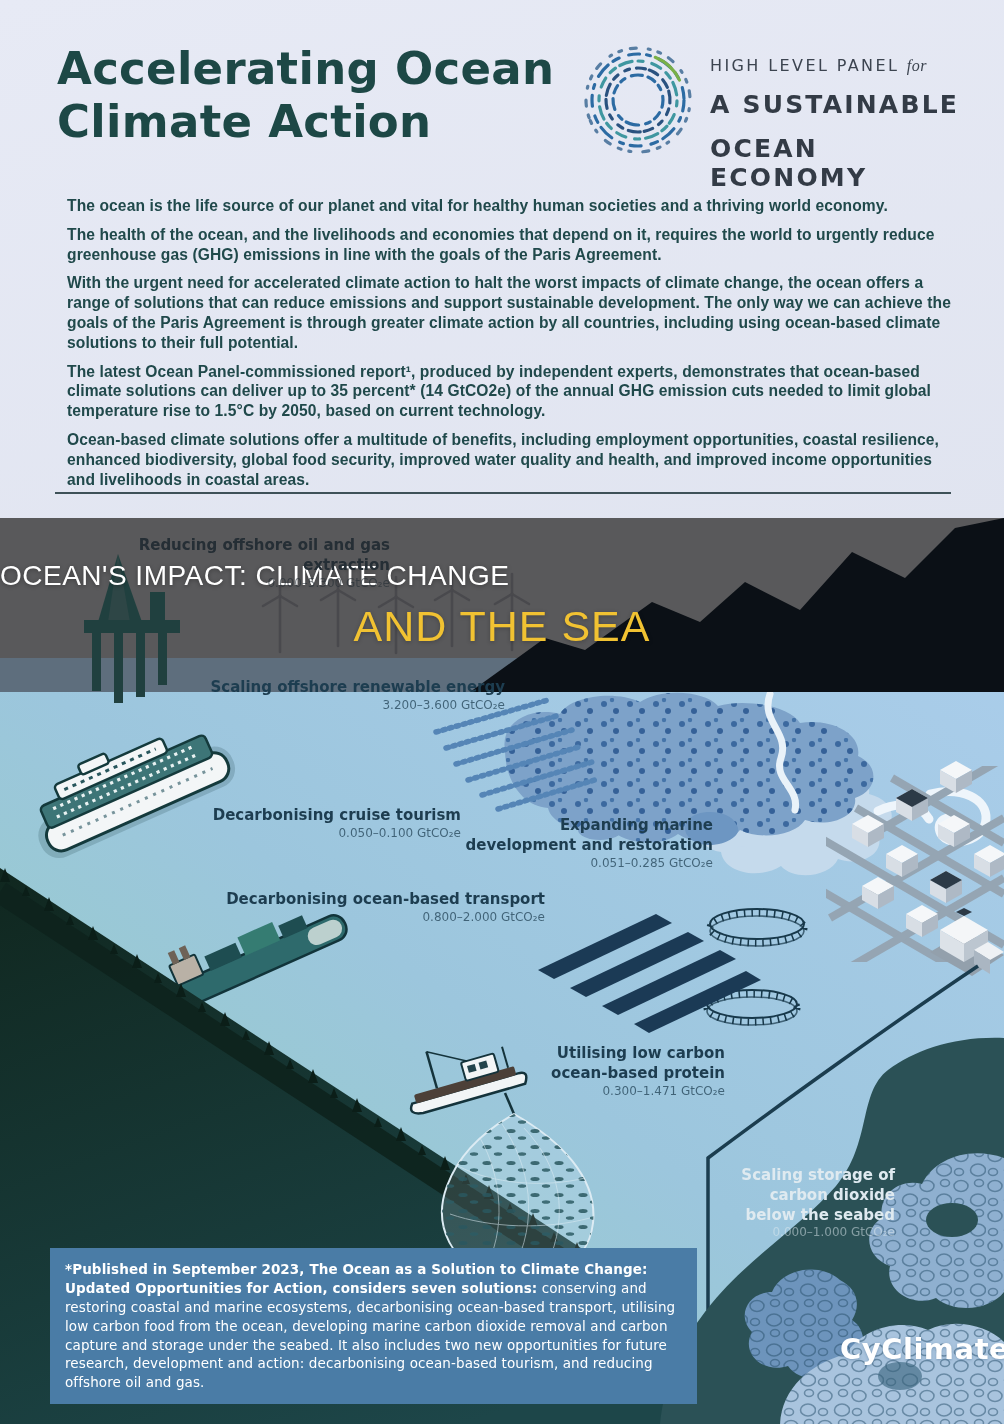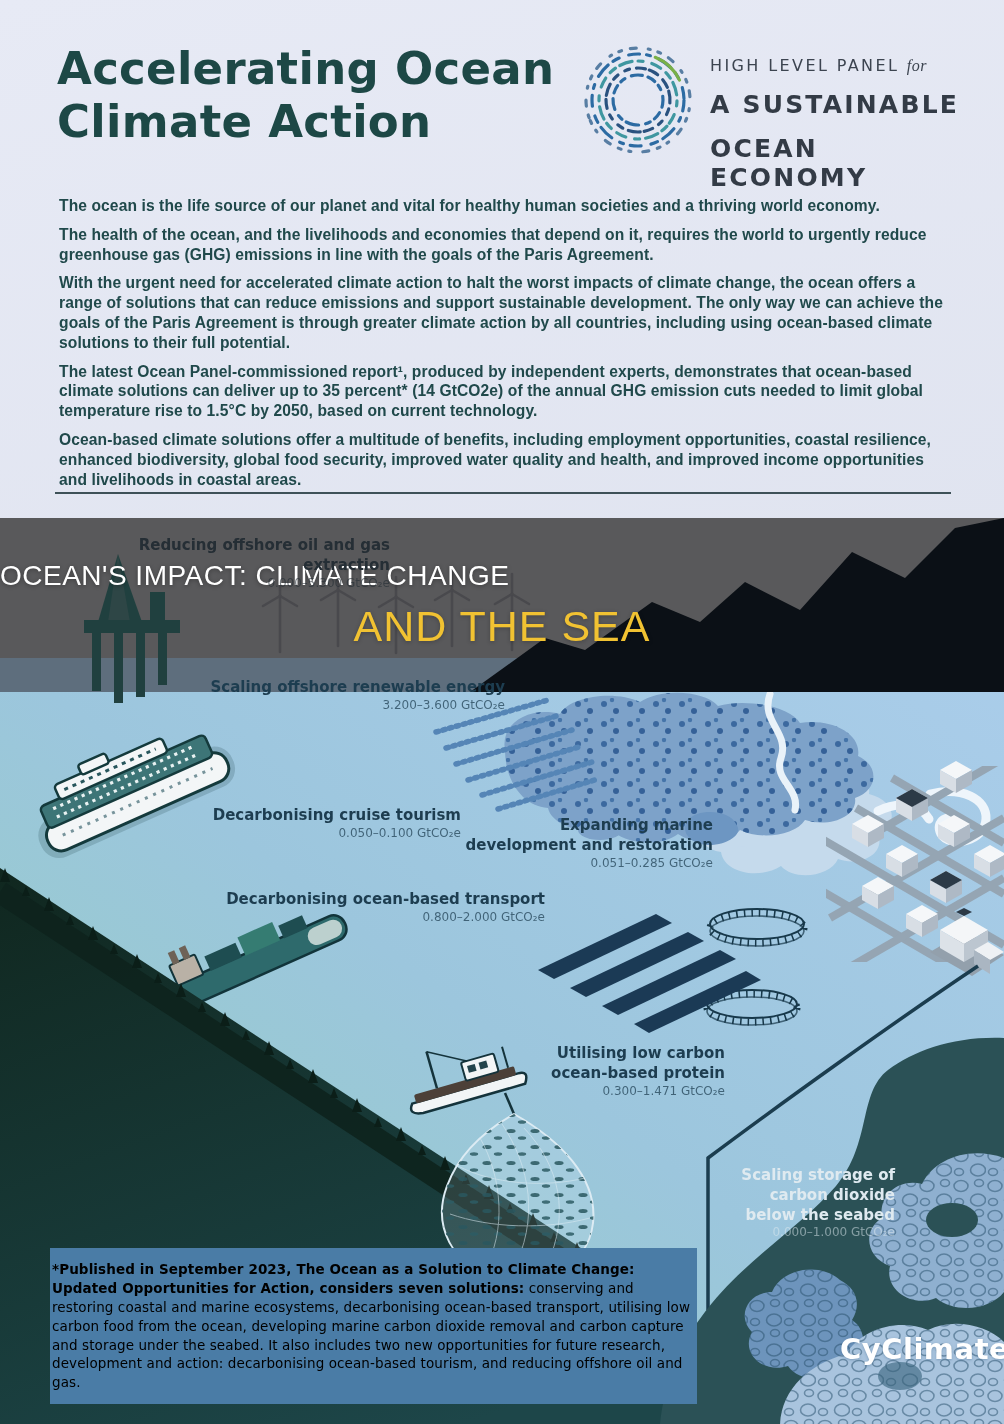--- a/index.html
+++ b/index.html
@@ -10,21 +10,21 @@
 
   
   .page-title{position:absolute;left:57px;top:42px;width:560px;
         font-size:45px;line-height:1.18;font-weight:700;color:#1d4846;letter-spacing:.3px}
   .logo{position:absolute;left:572px;top:30px;width:400px;height:140px}
   .logo-ring{position:absolute;left:0;top:4px}
   .logo-text{position:absolute;left:138px;top:26px;color:#353e4a}
   .logo-l1{font-size:16px;letter-spacing:2.4px;font-weight:500;color:#3c4450}
   .logo-l1 i{font-family:"Liberation Serif",serif;font-weight:400;letter-spacing:.5px;text-transform:none}
   .logo-l2,.logo-l3{font-size:25px;font-weight:700;letter-spacing:2.2px;color:#333b46;margin-top:15px}
-  .intro{position:absolute;left:59px;top:196px;width:897px}
+  .intro{position:absolute;left:67px;top:196px;width:897px}
   .intro p{font-family:"Liberation Sans",sans-serif;font-size:15.6px;font-weight:700;
         color:#20494b;line-height:1.27;margin-bottom:9px;letter-spacing:.1px}
   .divider{position:absolute;left:55px;top:492px;width:896px;height:2px;background:#3e5158}
 
   
   .infographic{position:absolute;left:0;top:518px;width:1004px;height:906px}
   .scene{position:absolute;left:0;top:0}
   .lbl{position:absolute;text-align:right;color:#1d3d50}
   .lbl .t{font-weight:700;font-size:15px;line-height:1.32}
   .lbl .v{font-size:12px;opacity:.72;margin-top:0}
@@ -32,21 +32,21 @@
   .lbl.on-grey .v{opacity:.62}
   .lbl.light{color:#dfeaf0}
   .lbl.light .v{opacity:.5}
   .ov1{position:absolute;left:0;width:100%;top:42px;color:#ffffff;
         font-family:"Liberation Sans",sans-serif;font-size:28px;font-weight:400;
         letter-spacing:.5px;text-shadow:0 1px 4px rgba(0,0,0,.35)}
   .ov2{position:absolute;left:0;width:100%;top:84px;text-align:center;color:#f1c232;
         font-family:"Liberation Sans",sans-serif;font-size:43px;font-weight:500;
         letter-spacing:1px;text-shadow:0 1px 4px rgba(0,0,0,.25)}
   .footnote{position:absolute;left:50px;top:730px;width:647px;background:#4a7ca6;
-        color:#000000;padding:12px 2px;font-size:13.5px;line-height:1.4;letter-spacing:.1px}
+        color:#ffffff;padding:12px 15px;font-size:13.5px;line-height:1.4;letter-spacing:.1px}
   .footnote .lead{font-weight:700}
   .footnote .rest{font-weight:400}
   .watermark{position:absolute;left:840px;top:814px;color:#fff;font-size:29px;font-weight:700;
         letter-spacing:.5px;text-shadow:0 1px 3px rgba(40,80,120,.35)}
 </style>
 </head>
 <body>
 
 <div class="page">
 

